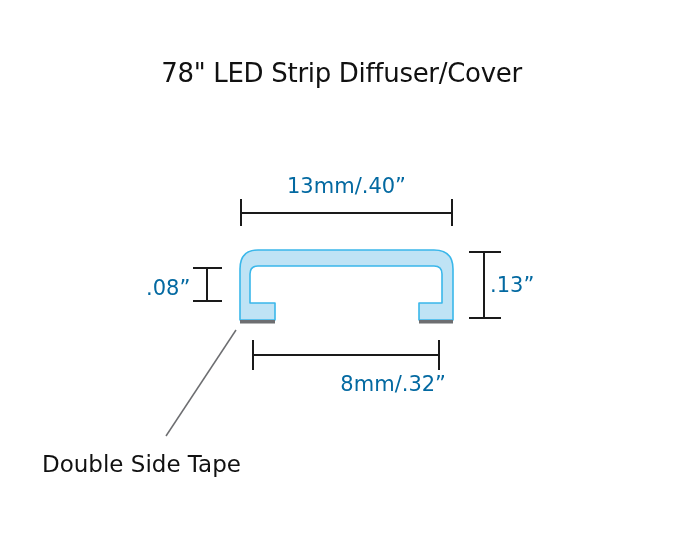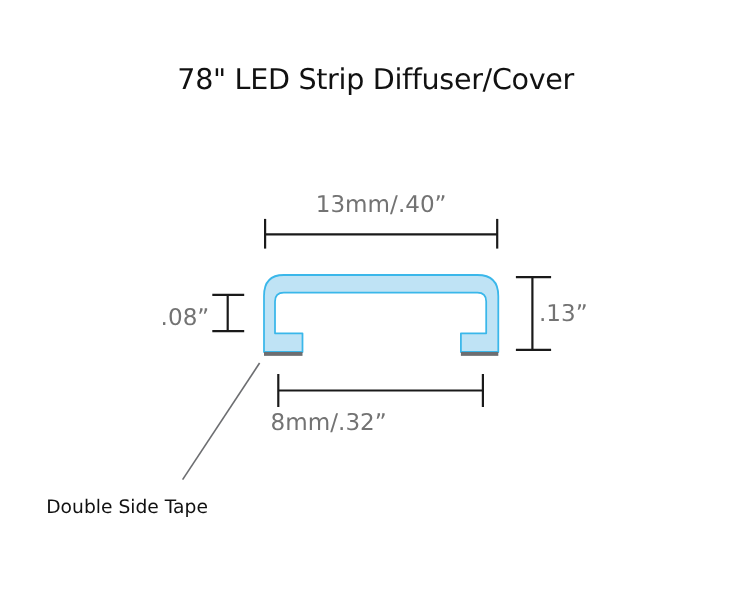--- a/index.html
+++ b/index.html
@@ -1,26 +1,26 @@
 <!DOCTYPE html>
 <html><head>
   <meta charset="utf-8">
   <style>
     html, body { margin: 0; padding: 0; background: #ffffff; }
     body { width: 683px; height: 559px; position: relative; overflow: hidden;
            font-family: "DejaVu Sans", "Liberation Sans", sans-serif; color: #111111; }
     .abs { position: absolute; }
     #title { left: 0; top: 58px; width: 683px; text-align: center; font-size: 26px;
              letter-spacing: -0.3px; color: #111; }
-    .dimlabel { font-size: 21px; color: #737373; white-space: nowrap; }
+    .dimlabel { font-size: 21px; color: #0369a1; white-space: nowrap; }
     #lbl-top { left: 240px; top: 174px; width: 213px; text-align: center; }
-    #lbl-bottom { left: 246px; top: 372px; width: 200px; text-align: left; }
+    #lbl-bottom { left: 246px; top: 372px; width: 200px; text-align: right; }
     #lbl-left { left: 146px; top: 276px; }
     #lbl-right { left: 490px; top: 273px; }
-    #lbl-tape { left: 42px; top: 451px; font-size: 17px; }
+    #lbl-tape { left: 42px; top: 451px; font-size: 23px; }
     svg { position: absolute; left: 0; top: 0; }
   </style>
 </head>
 <body>
 
 <div id="title" class="abs">78" LED Strip Diffuser/Cover</div>
 
 <svg width="683" height="559" viewBox="0 0 683 559">
 
   <g stroke="#1a1a1a" stroke-width="2" fill="none">

